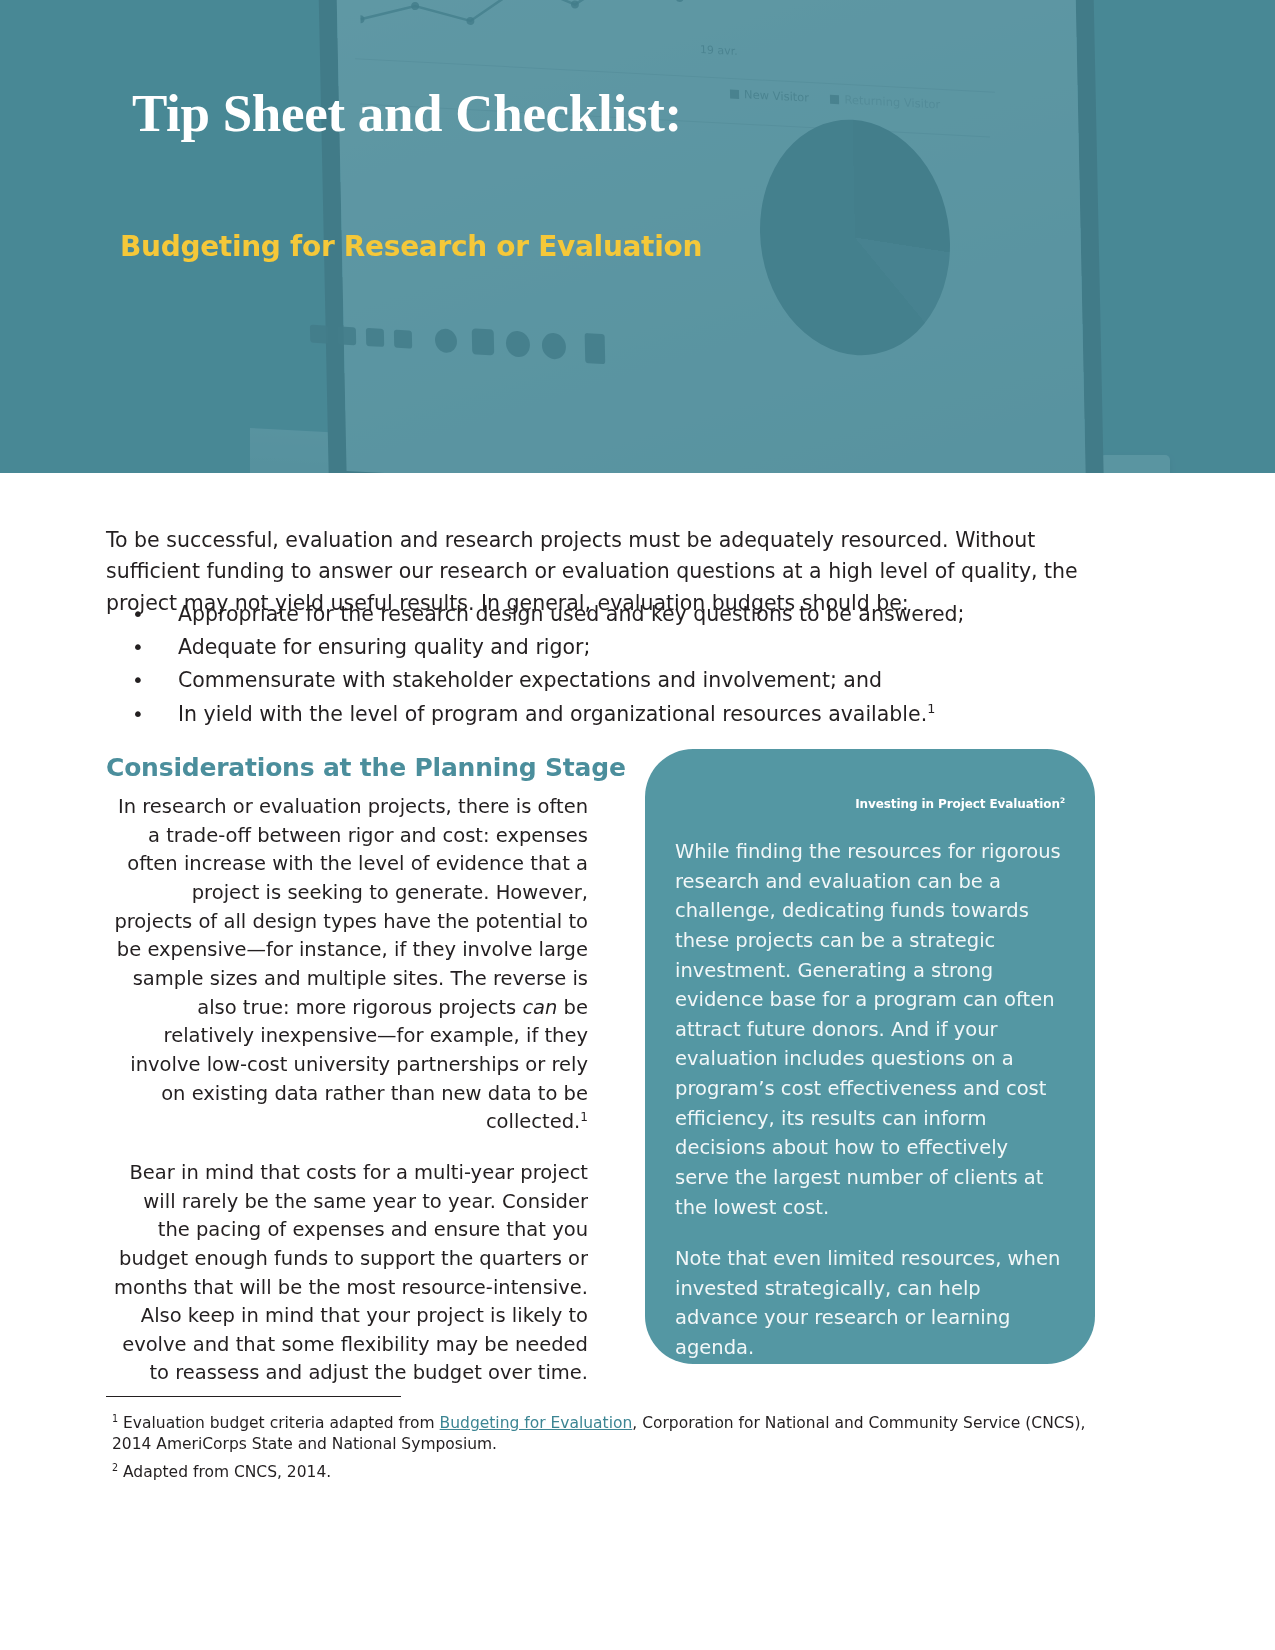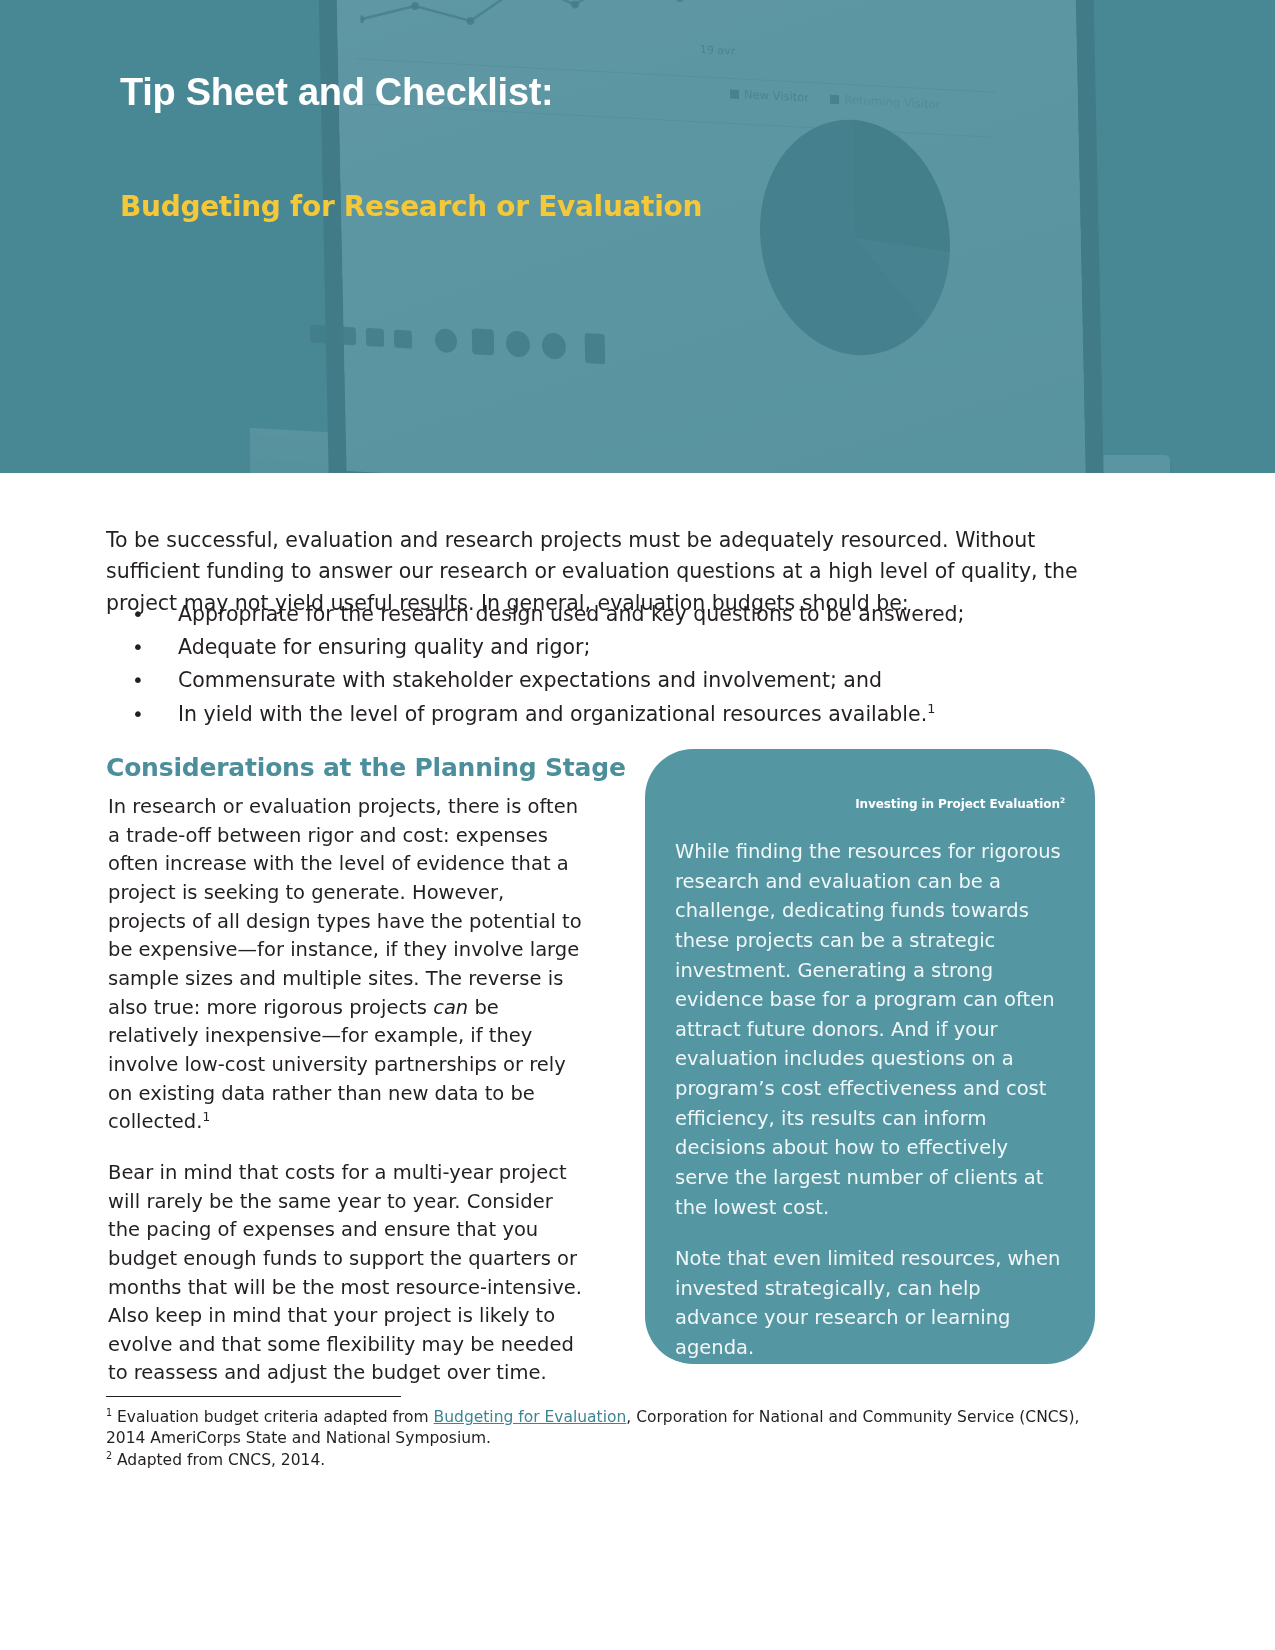--- a/index.html
+++ b/index.html
@@ -127,26 +127,26 @@
     background: rgba(72,136,150,.78);
   }
 
   .banner-text {
     position: absolute;
     left: 120px;
     top: 72px;
     width: 980px;
   }
   .title-main {
-    font-family: Liberation Sans, sans-serif;
-    font-size: 38px;
+    font-family: Liberation Serif, serif;
+    font-size: 53px;
     font-weight: bold;
     color: #ffffff;
     letter-spacing: -0.3px;
-    margin: 0;
+    margin: 12px;
     line-height: 1.1;
   }
   .title-sub {
     font-family: "DejaVu Sans", sans-serif;
     font-size: 28px;
     font-weight: bold;
     color: #f5c839;
     letter-spacing: -0.3px;
     margin: 0;
     padding-top: 78px;
@@ -205,20 +205,21 @@
   }
 
   .col-left {
     position: absolute;
     left: 108px;
     top: 320px;
     width: 480px;
     font-size: 19.5px;
     color: #231f20;
     line-height: 1.47;
+    text-align: right;
   }
   .col-left p { margin: 0 0 22px 0; }
   .col-left .ital { font-style: italic; }
 
   
   .callout {
     position: absolute;
     left: 645px;
     top: 276px;
     width: 450px;
@@ -260,21 +261,21 @@
   }
   .footnotes {
     position: absolute;
     left: 106px;
     top: 934px;
     width: 1010px;
     font-size: 15.5px;
     color: #231f20;
     line-height: 1.38;
   }
-  .footnotes p { margin: 0; }
+  .footnotes p { margin: 6px; }
   .fn-link {
     color: #3c8593;
     text-decoration: underline;
   }
 </style>
 </head>
 <body>
 
 <div class="banner">
   <div class="banner-photo">

